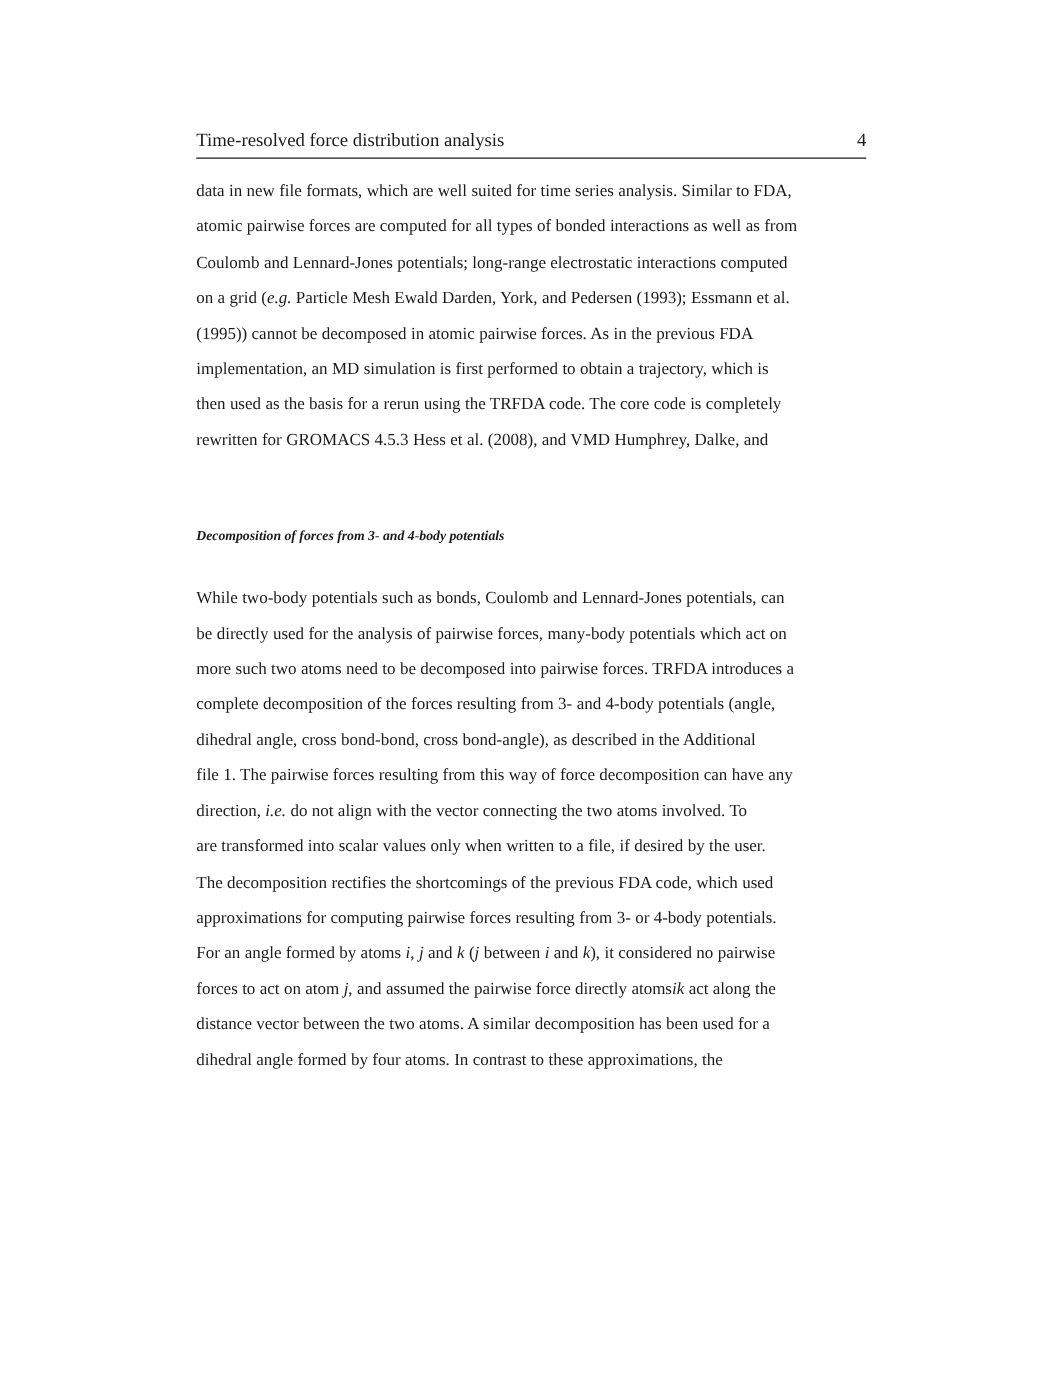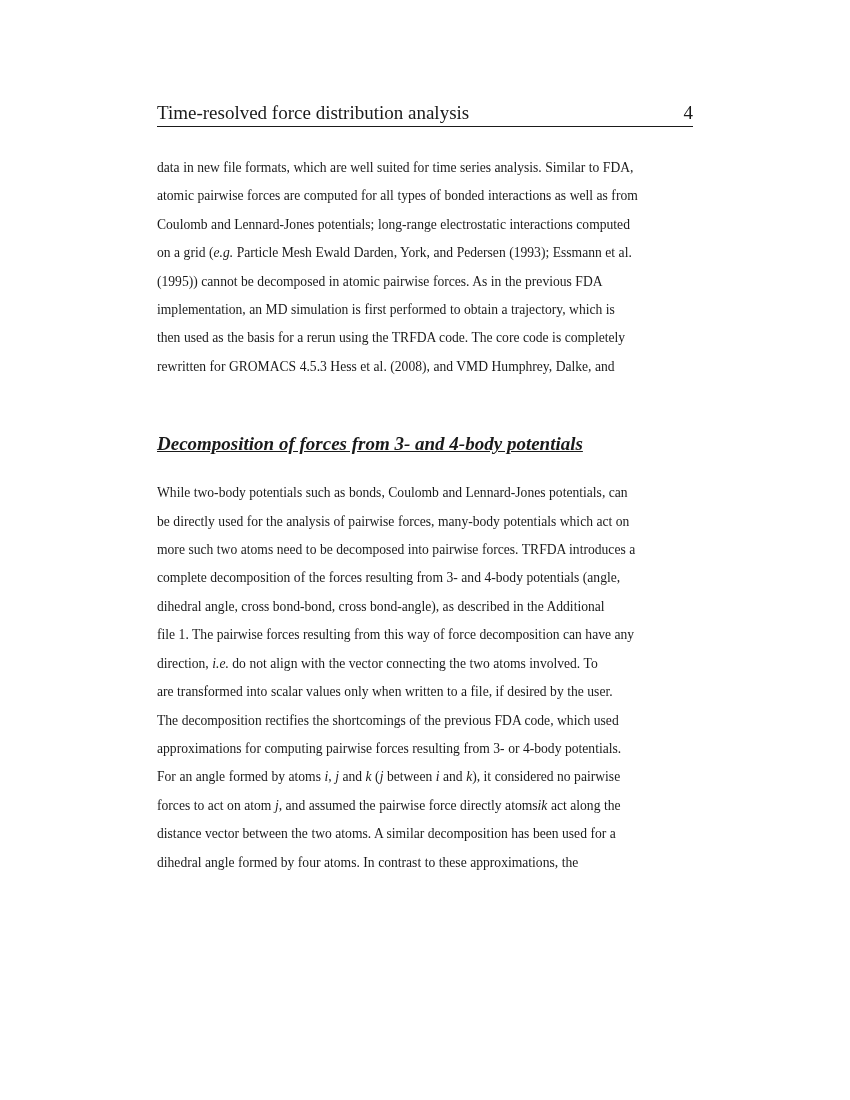--- a/index.html
+++ b/index.html
@@ -27,21 +27,21 @@
     left: 157px;
     top: 104px;
     width: 536px;
   }
 
   
   .running-head {
     display: flex;
     align-items: baseline;
     justify-content: space-between;
-    font-size: 19px;
+    font-size: 15px;
     line-height: 18px;
     padding-bottom: 4px;
     border-bottom: 1.3px solid #1a1a1a;
   }
   .running-head .head-title {
     white-space: nowrap;
   }
   .running-head .head-folio {
     white-space: nowrap;
   }
@@ -49,31 +49,30 @@
   
   .para {
     font-size: 13.6px;
     line-height: 28.4px;
     text-align: left;
     margin: 0;
     hyphens: none;
     word-spacing: 0.1px;
   }
   .para.first-block {
-    margin-top: 27px;
+    margin-top: 12px;
   }
   .section-heading {
-    font-size: 19px;
+    font-size: 11px;
     line-height: 20px;
     font-weight: bold;
     font-style: italic;
     margin: 0;
     padding-top: 53px;
     padding-bottom: 13px;
-    text-decoration: underline;
   }
   .para.after-heading {
     margin-top: 12px;
   }
   em {
   }
   .line {
     display: block;
     white-space: nowrap;
   }

